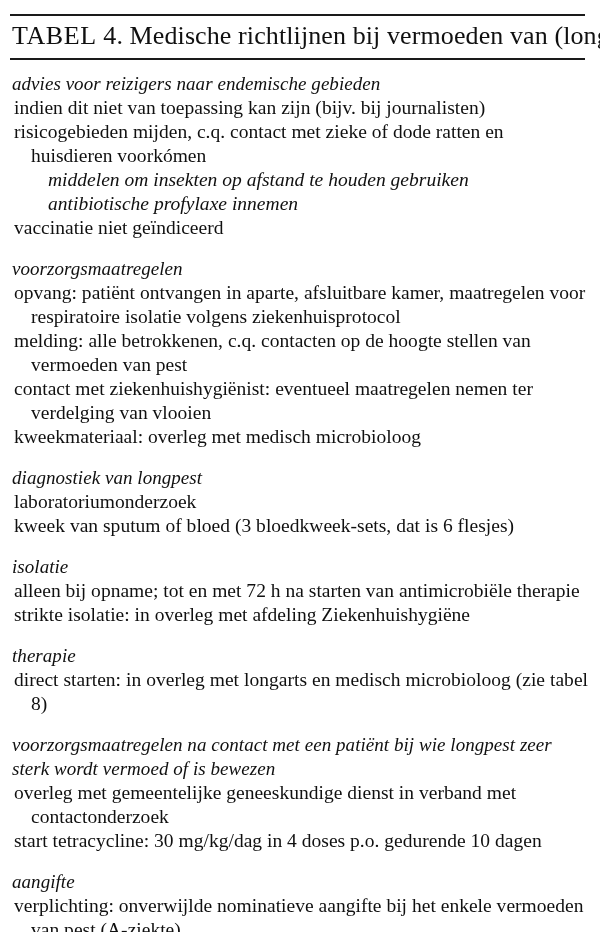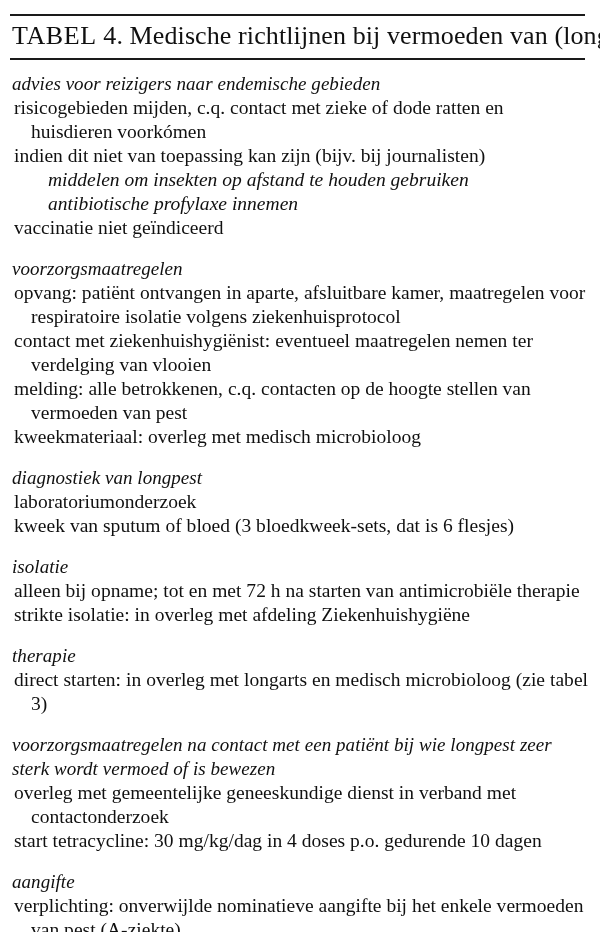--- a/index.html
+++ b/index.html
@@ -101,46 +101,46 @@
     <span class="smallcaps">TABEL</span>
     <span>4.</span>
     <span>Medische richtlijnen bij vermoeden van (long)pest</span>
   </div>
 
   <hr class="rule rule-mid">
 
   <div class="body">
       <div class="block">
         <div class="sec-head">advies voor reizigers naar endemische gebieden</div>
+        <div class="entry">indien dit niet van toepassing kan zijn (bijv. bij journalisten)</div>
         <div class="entry">risicogebieden mijden, c.q. contact met zieke of dode ratten en huisdieren voorkómen</div>
-        <div class="entry">indien dit niet van toepassing kan zijn (bijv. bij journalisten)</div>
         <div class="entry sub">middelen om insekten op afstand te houden gebruiken</div>
         <div class="entry sub">antibiotische profylaxe innemen</div>
         <div class="entry">vaccinatie niet geïndiceerd</div>
       </div>
       <div class="block">
         <div class="sec-head">voorzorgsmaatregelen</div>
         <div class="entry">opvang: patiënt ontvangen in aparte, afsluitbare kamer, maatregelen voor respiratoire isolatie volgens ziekenhuisprotocol</div>
+        <div class="entry">melding: alle betrokkenen, c.q. contacten op de hoogte stellen van vermoeden van pest</div>
         <div class="entry">contact met ziekenhuishygiënist: eventueel maatregelen nemen ter verdelging van vlooien</div>
-        <div class="entry">melding: alle betrokkenen, c.q. contacten op de hoogte stellen van vermoeden van pest</div>
         <div class="entry">kweekmateriaal: overleg met medisch microbioloog</div>
       </div>
       <div class="block">
         <div class="sec-head">diagnostiek van longpest</div>
         <div class="entry">laboratoriumonderzoek</div>
         <div class="entry">kweek van sputum of bloed (3 bloedkweek-sets, dat is 6 flesjes)</div>
       </div>
       <div class="block">
         <div class="sec-head">isolatie</div>
         <div class="entry">alleen bij opname; tot en met 72 h na starten van antimicrobiële therapie</div>
         <div class="entry">strikte isolatie: in overleg met afdeling Ziekenhuishygiëne</div>
       </div>
       <div class="block">
         <div class="sec-head">therapie</div>
-        <div class="entry justify">direct starten: in overleg met longarts en medisch microbioloog (zie tabel 3)</div>
+        <div class="entry justify">direct starten: in overleg met longarts en medisch microbioloog (zie tabel 8)</div>
       </div>
       <div class="block">
         <div class="sec-head wrap">voorzorgsmaatregelen na contact met een patiënt bij wie longpest zeer sterk wordt vermoed of is bewezen</div>
         <div class="entry">overleg met gemeentelijke geneeskundige dienst in verband met contactonderzoek</div>
         <div class="entry">start tetracycline: 30 mg/kg/dag in 4 doses p.o. gedurende 10 dagen</div>
       </div>
       <div class="block">
         <div class="sec-head">aangifte</div>
         <div class="entry">verplichting: onverwijlde nominatieve aangifte bij het enkele vermoeden van pest (A-ziekte)</div>
       </div>

